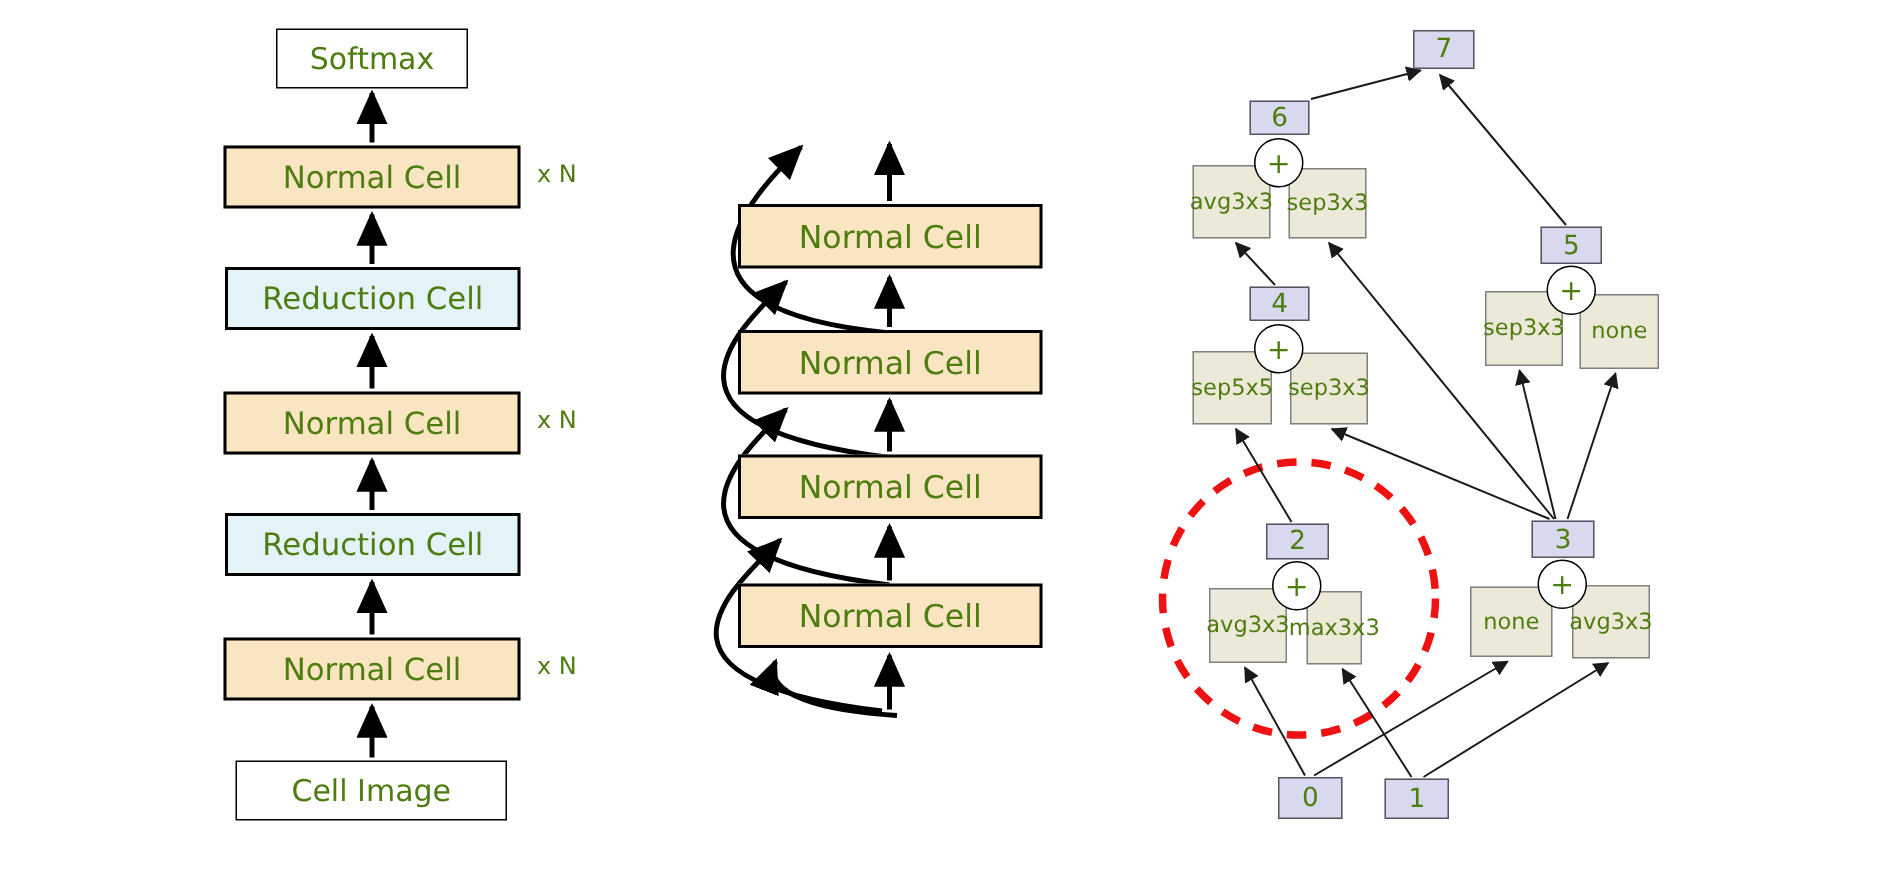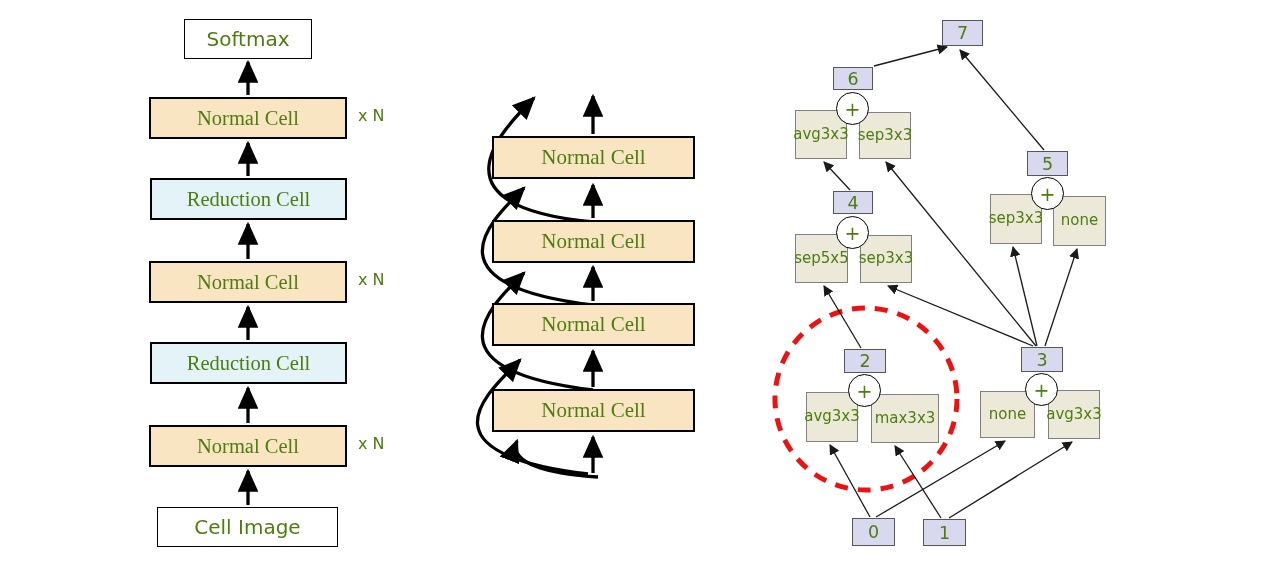--- a/index.html
+++ b/index.html
@@ -5,21 +5,21 @@
   html,body{margin:0;padding:0;background:#ffffff;}
   .canvas{
     position:relative;width:1265px;height:581px;background:#ffffff;
     font-family:"DejaVu Sans", sans-serif;color:#4d7c0f;overflow:hidden;
   }
   .layer{position:absolute;left:0;top:0;z-index:0;}
   .box{
     position:absolute;box-sizing:border-box;display:flex;
     align-items:center;justify-content:center;text-align:center;z-index:1;
   }
-  .cellL{border:2.6px solid #000;font-size:20.5px;font-family:Liberation Serif, serif;}
+  .cellL{border:2.6px solid #000;font-size:20.5px;}
   .io{border:1.7px solid #000;background:#ffffff;font-size:20px;}
   .normal{background:#FAE5C3;}
   .reduction{background:#E4F3F7;}
   .mid{font-size:21px;}
   .xn{position:absolute;font-size:16px;z-index:1;}
   .nodeN{background:#D8D8EE;border:1.6px solid #555560;font-size:17.5px;z-index:3;}
   .op{
     background:#EDE9D8;border:1.4px solid #808080;font-size:15px;
     line-height:1.06;flex-direction:row;z-index:1;
   }
@@ -154,21 +154,21 @@
     </div>
     <div class="box op" style="left:860px;top:235px;width:52px;height:48px">
       <span>sep</span>
       <span>3x3</span>
     </div>
 
     <div class="box op" style="left:806px;top:392px;width:52px;height:50px">
       <span>avg</span>
       <span>3x3</span>
     </div>
-    <div class="box op" style="left:871px;top:394px;width:68px;height:49px">
+    <div class="box op" style="left:871px;top:394px;width:37px;height:49px">
       <span>max</span>
       <span>3x3</span>
     </div>
 
     <div class="box op" style="left:980px;top:391px;width:55px;height:47px">
       <span>none</span>
       <span></span>
     </div>
     <div class="box op" style="left:1048px;top:390px;width:52px;height:49px">
       <span>avg</span>

